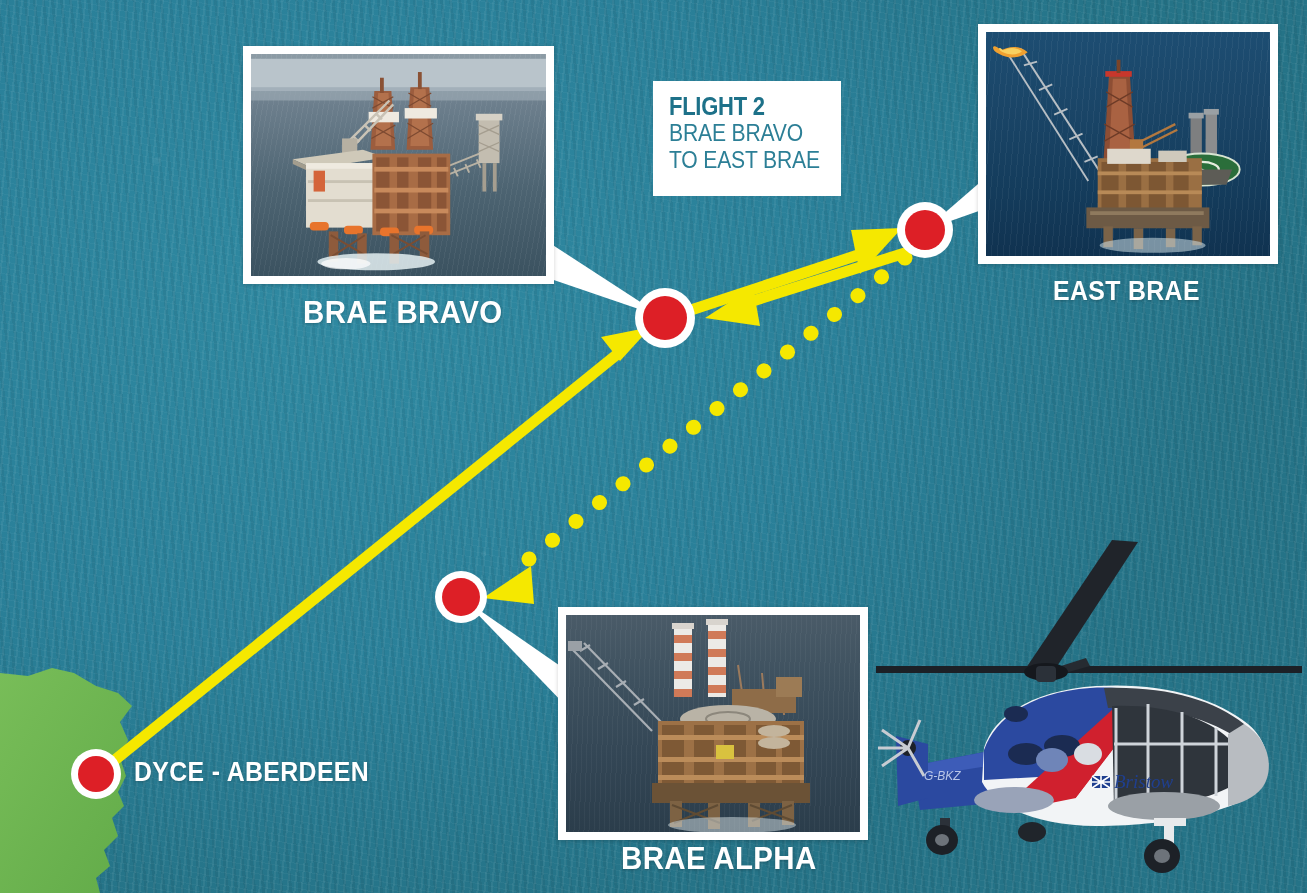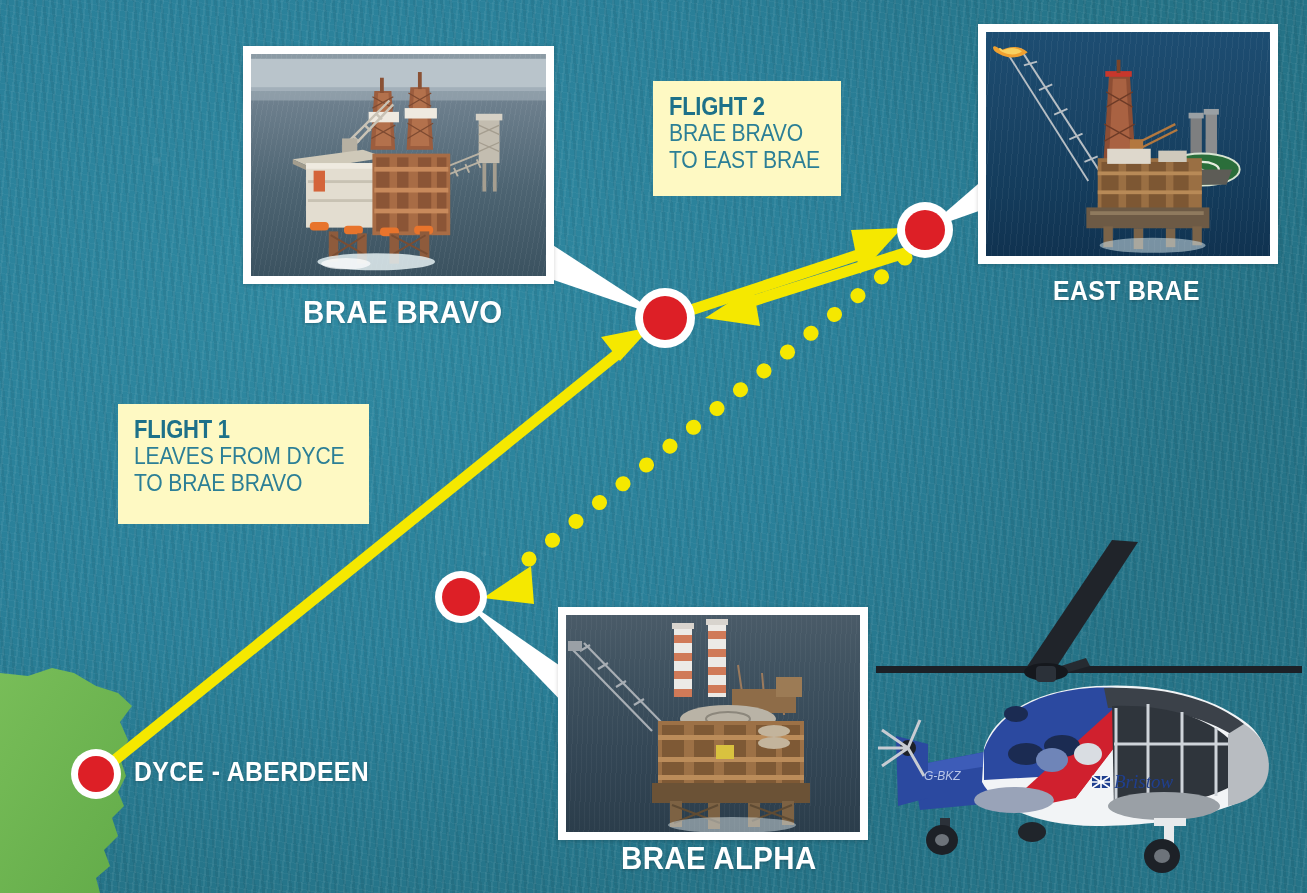--- a/index.html
+++ b/index.html
@@ -55,21 +55,21 @@
       repeating-linear-gradient(95deg, rgba(255,255,255,.05) 0 1px, transparent 1px 6px),
       linear-gradient(#1d4d72 0%, #1a4567 35%, #143c5c 70%, #103250 100%); }
   .sea-c { position:absolute; inset:0;
     background:
       repeating-linear-gradient(92deg, rgba(255,255,255,.04) 0 1px, transparent 1px 5px),
       linear-gradient(#4a5b68 0%, #3e515f 30%, #334655 65%, #2b3d4b 100%); }
 
   
   .info-box {
     position:absolute;
-    background:#fef9c3;
+    background:#ffffff;
     padding:12px 16px 17px 16px;
   }
   .info-title {
     color:#1d7189;
     font-weight:bold;
     font-size:25px;
     letter-spacing:-0.3px;
     line-height:1.05;
     font-stretch:condensed;
     transform:scaleX(.88);
@@ -417,25 +417,20 @@
           <path d="M106,190 L154,208 M152,190 L108,208 M184,190 L228,206 M226,190 L186,206"></path>
         </g>
         <ellipse cx="166" cy="210" rx="64" ry="8" fill="#d7e4e8" opacity=".5"></ellipse>
       </svg>
     </div>
   </div>
   <div class="map-label" style="left:621px; top:840px;">BRAE ALPHA</div>
 
   <div class="map-label sm" style="left:134px; top:757px;">DYCE - ABERDEEN</div>
 
-  <div class="info-box" style="left:118px; top:404px; width:251px; height:120px;">
-    <div class="info-title">FLIGHT 1</div>
-    <div class="info-line">LEAVES FROM DYCE</div>
-    <div class="info-line">TO BRAE BRAVO</div>
-  </div>
 
   <div class="info-box" style="left:653px; top:81px; width:188px; height:115px;">
     <div class="info-title">FLIGHT 2</div>
     <div class="info-line">BRAE BRAVO</div>
     <div class="info-line">TO EAST BRAE</div>
   </div>
 
 
   <svg id="heli" viewBox="0 0 431 355">
 

